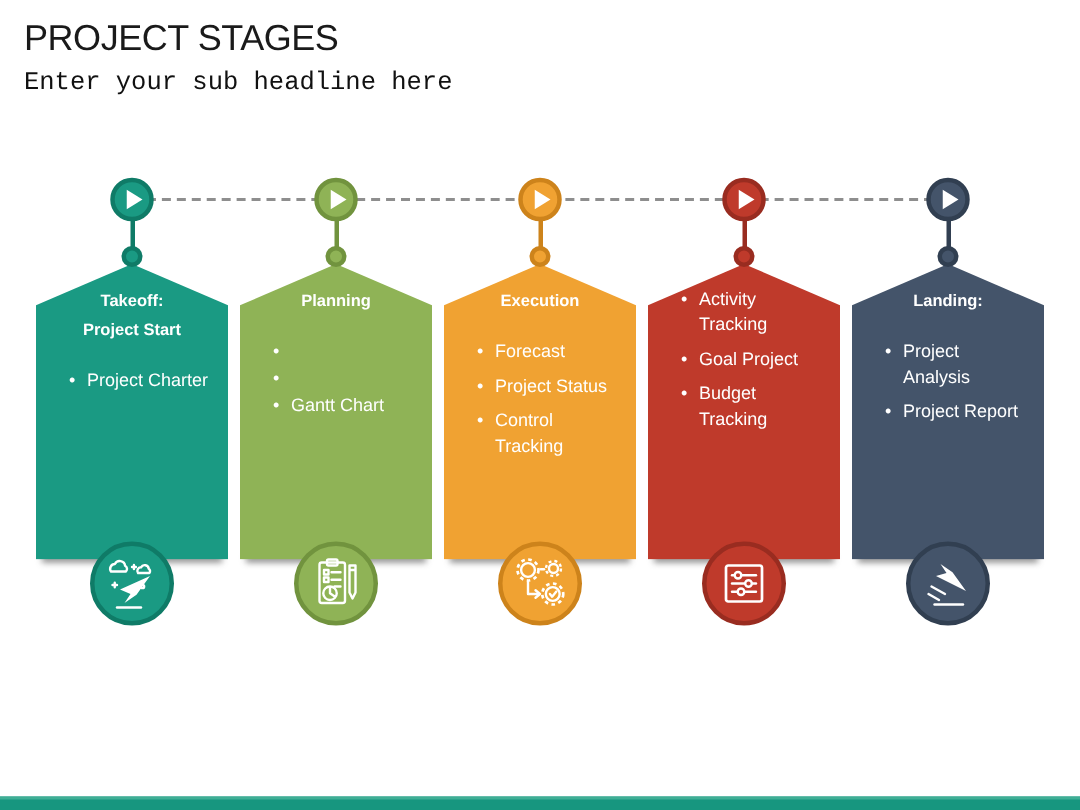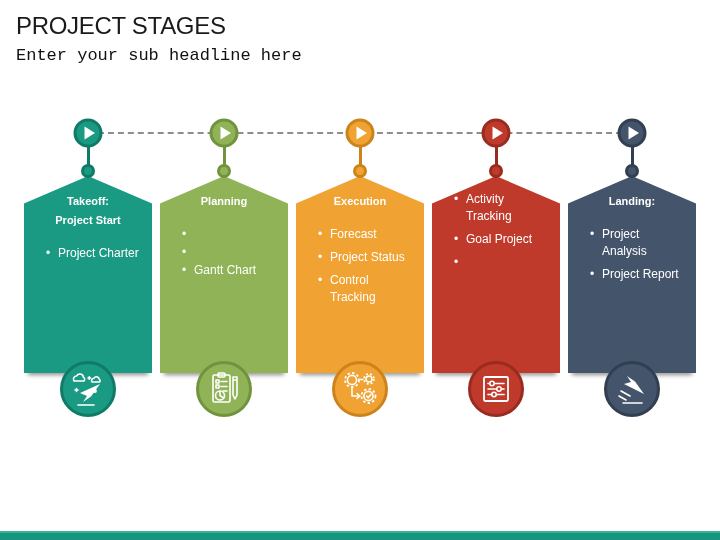--- a/index.html
+++ b/index.html
@@ -213,20 +213,21 @@
           <li>
             <span class="b">•</span>
             <span class="t">Activity Tracking</span>
           </li>
           <li>
             <span class="b">•</span>
             <span class="t">Goal Project</span>
           </li>
           <li>
             <span class="b">•</span>
+            <span class="t">Budget Tracking</span>
           </li>
         </ul>
     </div>
     <div class="icon-circle">
         <svg width="40" height="40" viewBox="0 0 40 40">
     <rect x="8" y="8" width="24" height="24" rx="1.5" fill="none" stroke="#fff" stroke-width="1.8"></rect>
     <path fill="none" stroke="#fff" stroke-width="1.6" stroke-linecap="round" stroke-linejoin="round" d="M12 14.5 h16"></path>
           <circle class="knb" cx="16" cy="14.5" r="2.2" stroke="#fff" stroke-width="1.6"></circle>
     <path fill="none" stroke="#fff" stroke-width="1.6" stroke-linecap="round" stroke-linejoin="round" d="M12 20 h16"></path>
           <circle class="knb" cx="23" cy="20" r="2.2" stroke="#fff" stroke-width="1.6"></circle>

